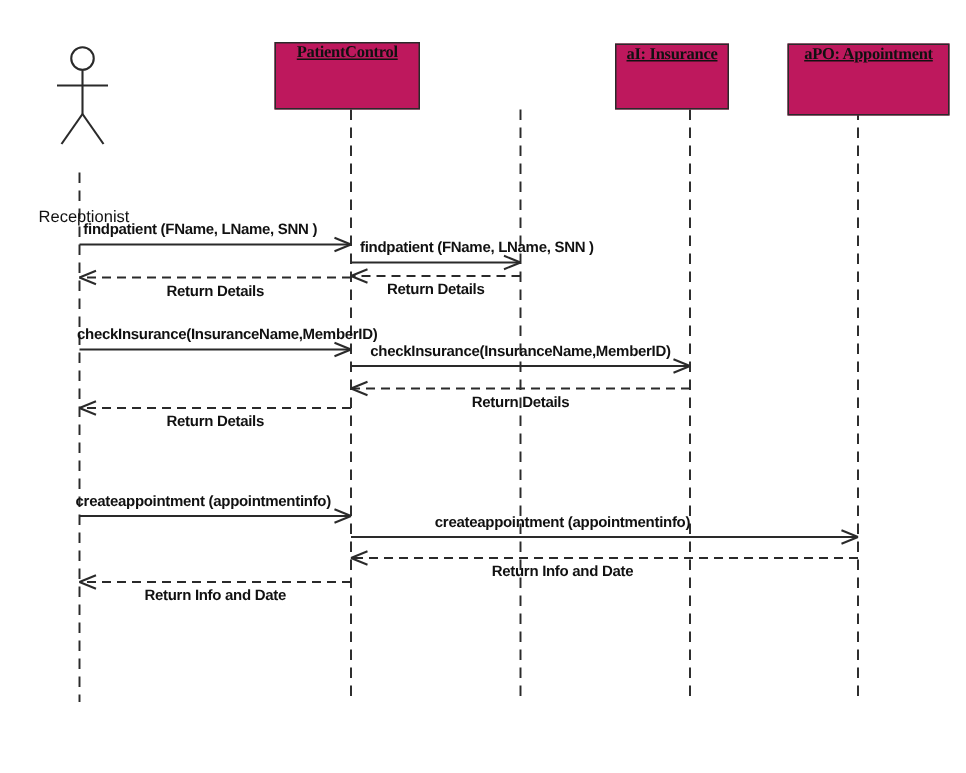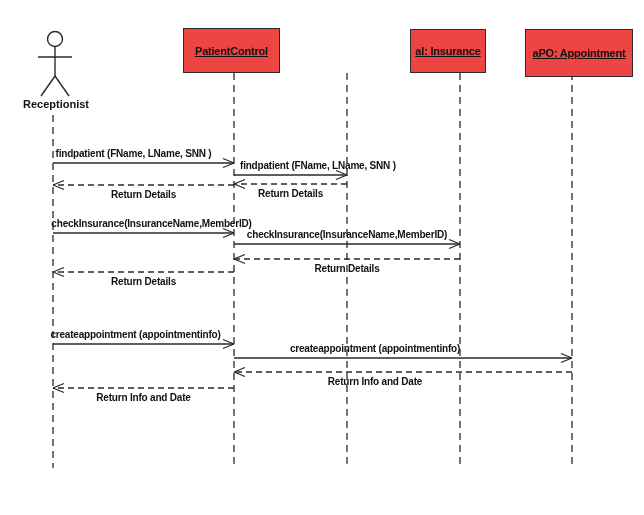--- a/index.html
+++ b/index.html
@@ -2,30 +2,30 @@
 <html><head>
 <meta charset="utf-8">
 <style>
   html,body{margin:0;padding:0;background:#fff;}
   .canvas{
     position:relative;width:644px;height:515px;background:#ffffff;
     font-family:"Liberation Sans",sans-serif;color:#1a1a1a;overflow:hidden;
   }
   #diagram-svg{position:absolute;left:0;top:0;}
   .obj-box{
-    position:absolute;box-sizing:border-box;border:1.5px solid #2a2a2a;background:#ef4444;
-    display:flex;align-items:center;justify-content:center;
+    position:absolute;box-sizing:border-box;border:1.5px solid #2a2a2a;background:#be185d;
+    display:flex;justify-content:center;font-family:Liberation Serif, serif;
   }
   .obj-label{
     font-size:11px;font-weight:700;text-decoration:underline;white-space:nowrap;
     letter-spacing:-0.2px;color:#111;
   }
   .actor-label{
-    position:absolute;font-size:11px;font-weight:700;white-space:nowrap;
-    transform:translateX(-50%);color:#111;
+    position:absolute;font-size:11px;font-weight:400;white-space:nowrap;
+    transform:translateX(-50%);color:#111;margin-top:41px;
   }
   .msg-label{
     position:absolute;font-size:10px;font-weight:700;line-height:13px;
     white-space:nowrap;color:#111;letter-spacing:-0.2px;
   }
   .msg-label.centered{transform:translateX(-50%);}
 </style>
 </head>
 <body>
 

